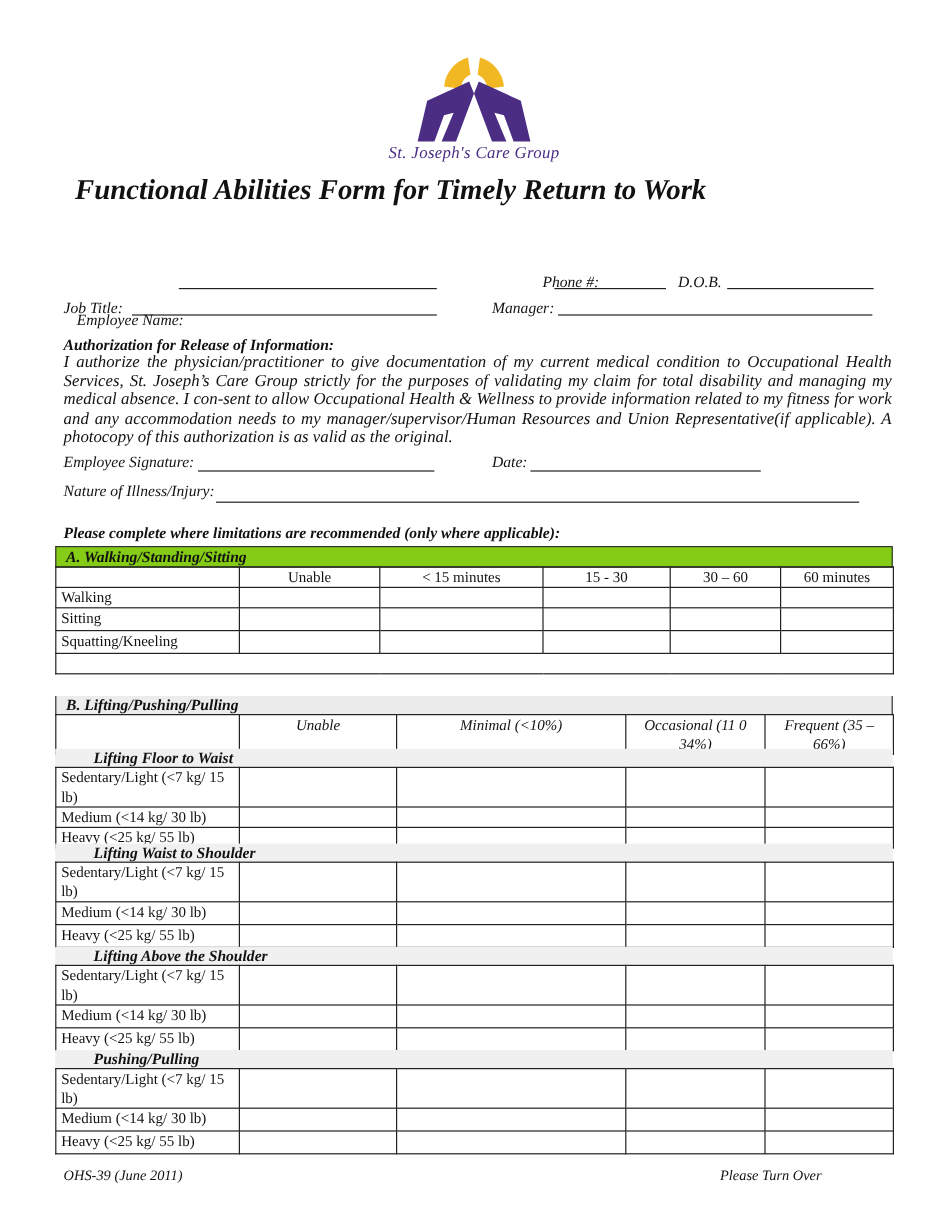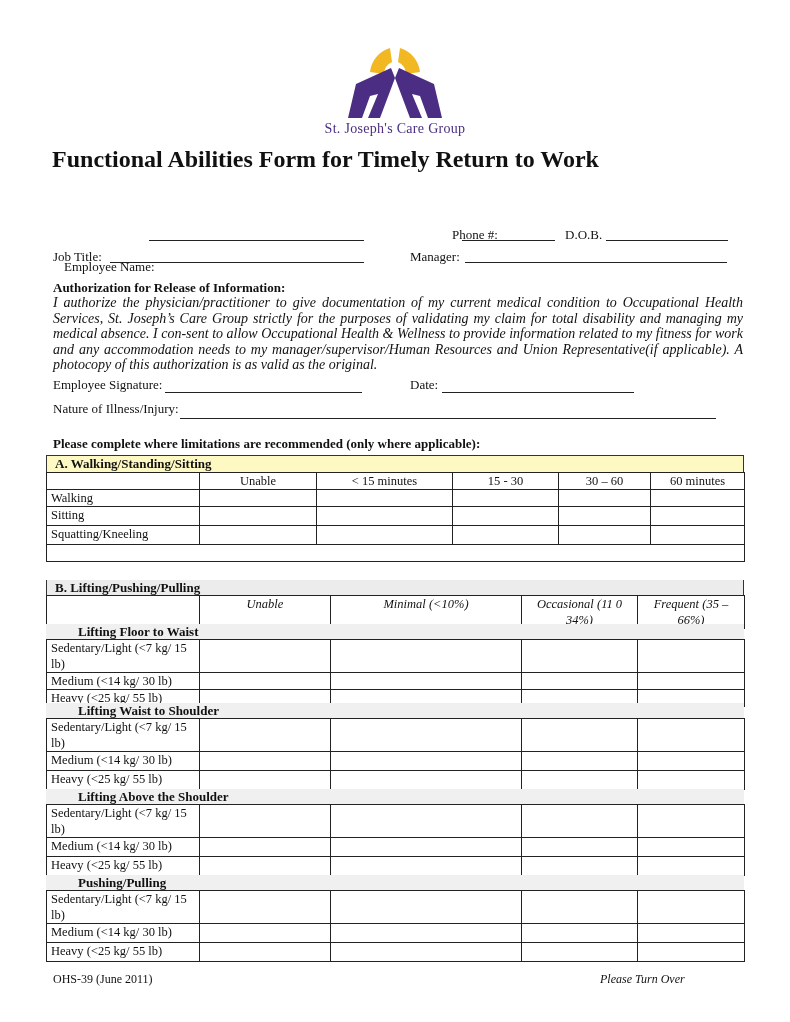--- a/index.html
+++ b/index.html
@@ -1,29 +1,29 @@
 <!DOCTYPE html>
 <html><head>
 <meta charset="utf-8">
 <style>
   html, body { margin: 0; padding: 0; background: #ffffff; }
   body { width: 790px; height: 1022px; position: relative; overflow: hidden;
          font-family: "Liberation Serif", serif; color: #111; }
-  .abs { position: absolute; }
+  .abs { position: absolute; font-style: italic; }
   .logo { left: 340px; top: 42px; width: 110px; height: 80px; }
   .logo-text { left: 300px; top: 121px; width: 190px; text-align: center;
                color: #4b2e83; font-family: "Liberation Serif", serif; font-size: 14px; letter-spacing: 0.3px; }
   .title { left: 0; top: 146px; width: 651px; text-align: center; font-weight: bold; font-size: 24px; }
   .lbl { font-size: 13px; white-space: nowrap; }
   .line { border-bottom: 1.3px solid #222; height: 0; }
   .bold { font-weight: bold; }
   .auth-text { left: 53px; top: 295px; width: 690px; font-style: italic; font-size: 14px; line-height: 15.6px; text-align: justify; }
   .instr { left: 53px; top: 436px; font-weight: bold; font-size: 13px; }
 
-  .section-bar { background: #fef9c3; border: 1.3px solid #333; box-sizing: border-box;
+  .section-bar { background: #84cc16; border: 1.3px solid #333; box-sizing: border-box;
                  font-weight: bold; font-size: 13px; padding-left: 8px; line-height: 15px; }
   .sub-bar { background: #f0f0f0; font-weight: bold; font-size: 13px; padding-left: 32px; line-height: 15px; box-sizing: border-box; }
   table.grid { border-collapse: collapse; position: absolute; table-layout: fixed; }
   table.grid td { border: 1.3px solid #222; padding: 0 4px; font-size: 12.5px; vertical-align: top; line-height: 16px; }
   table.grid td.hdr { text-align: center; vertical-align: top; }
   table.grid td.hdr-it { text-align: center; font-style: italic; vertical-align: top; line-height: 16px; }
   .foot-left { left: 53px; top: 972px; font-size: 12px; }
   .foot-right { left: 600px; top: 972px; width: 130px; text-align: left; font-size: 12px; font-style: italic; }
 </style>
 </head>

